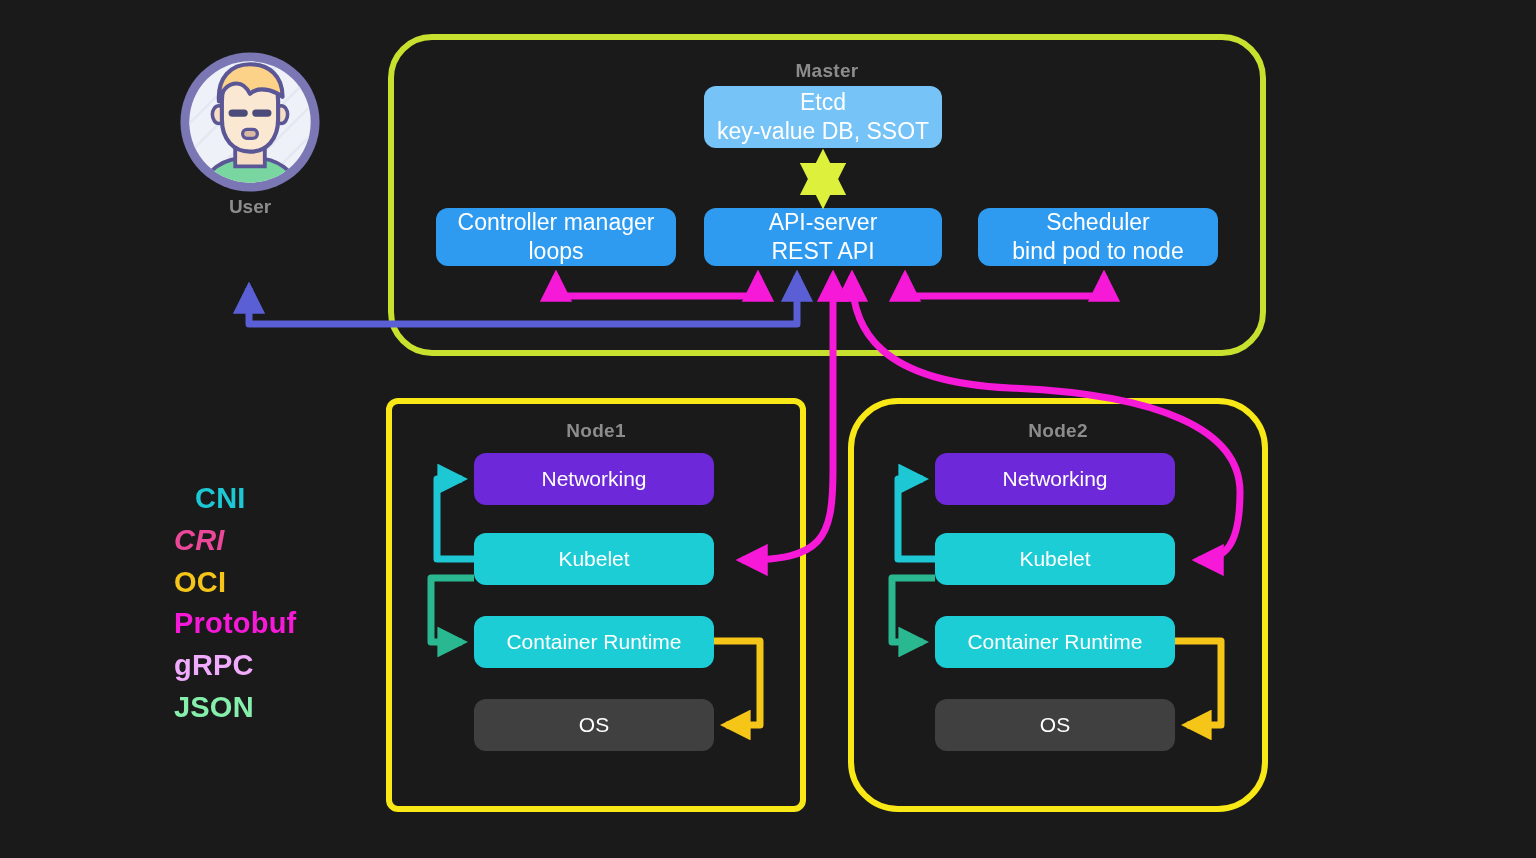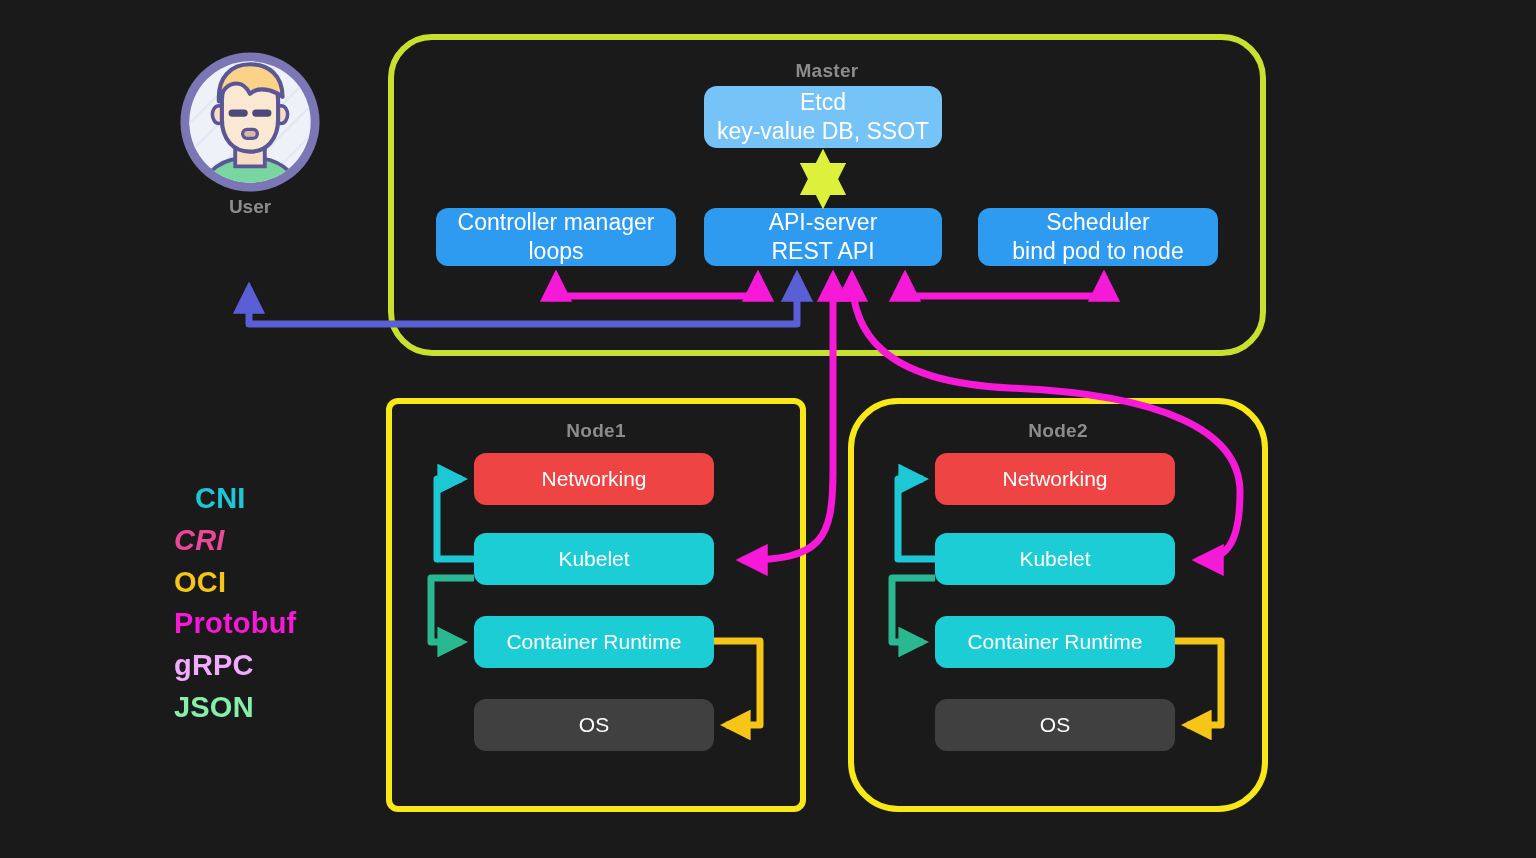--- a/index.html
+++ b/index.html
@@ -26,27 +26,27 @@
   #node1-group .group-title,#node2-group .group-title{top:16px;}
 
   
   .box{
     position:absolute;border-radius:12px;display:flex;flex-direction:column;
     align-items:center;justify-content:center;color:#ffffff;
     font-size:23px;line-height:1.28;text-align:center;z-index:3;
   }
   .box .l2{font-size:23px;}
 
-  #etcd-box{left:704px;top:86px;width:238px;height:62px;background:#76c3f7;border-radius:13px;}
+  #etcd-box{left:704px;top:86px;width:238px;height:62px;background:#76c3f7;}
   #controller-box{left:436px;top:208px;width:240px;height:58px;background:#2e9bf0;}
   #apiserver-box{left:704px;top:208px;width:238px;height:58px;background:#2e9bf0;}
   #scheduler-box{left:978px;top:208px;width:240px;height:58px;background:#2e9bf0;}
 
   .node-box{width:240px;height:52px;font-size:21px;}
-  .net-box{background:#ef4444;}
+  .net-box{background:#6d28d9;}
   .kube-box{background:#1dcdd6;}
   .os-box{background:#404040;}
 
   #n1-networking{left:474px;top:453px;}
   #n1-kubelet{left:474px;top:533px;}
   #n1-runtime{left:474px;top:616px;}
   #n1-os{left:474px;top:699px;}
   #n2-networking{left:935px;top:453px;}
   #n2-kubelet{left:935px;top:533px;}
   #n2-runtime{left:935px;top:616px;}

